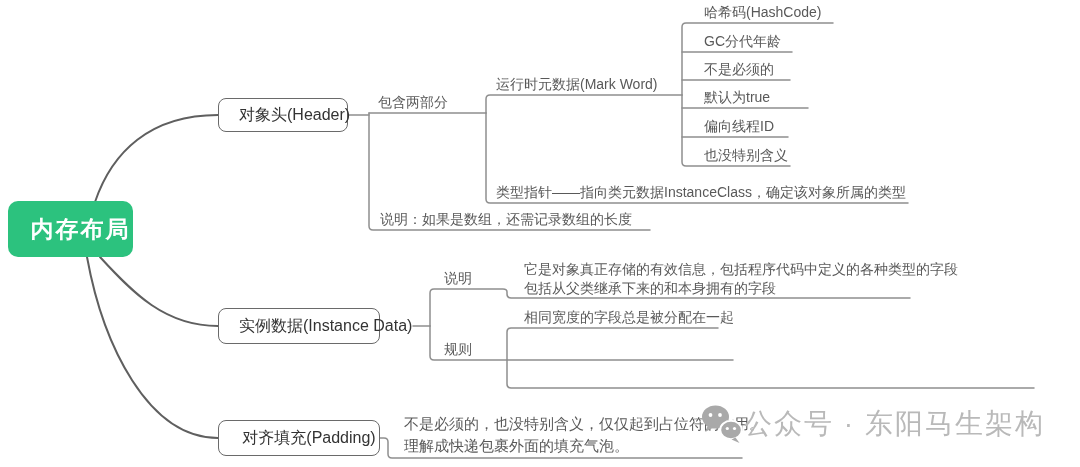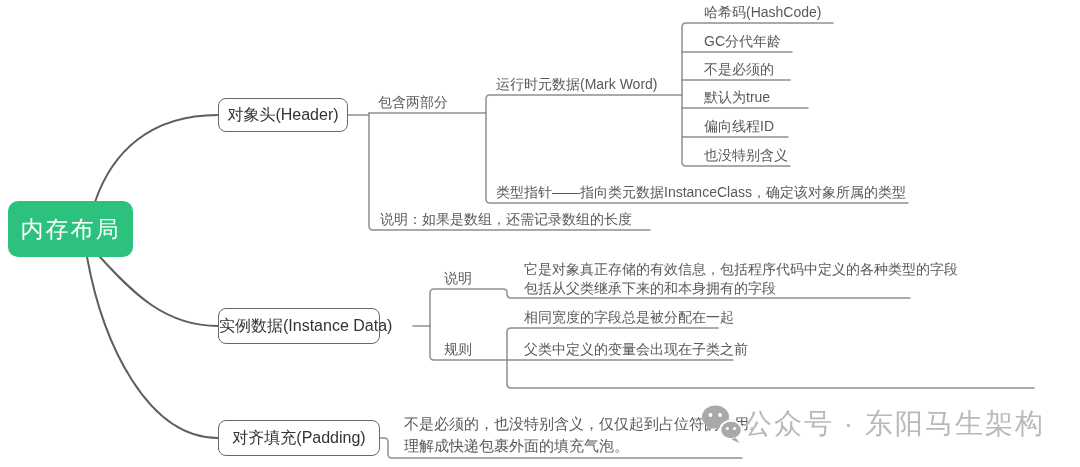--- a/index.html
+++ b/index.html
@@ -10,26 +10,26 @@
   }
   svg.wires { position:absolute; left:0; top:0; z-index:1; }
   svg.wires path { fill:none; stroke-linecap:round; }
   svg.wires .bracket { stroke:var(--line,#8f8f8f); stroke-width:1.5; }
   svg.wires .curve   { stroke:var(--curve,#5f5f5f); stroke-width:2; }
 
   .box {
     position:absolute; z-index:2; box-sizing:border-box;
     background:#ffffff; border:1.5px solid var(--box_border,#6a6a6a);
     border-radius:8px; color:var(--box_text,#333333);
-    font-size:16px; text-align:center; white-space:nowrap;
+    font-size:16px; text-align:center; white-space:nowrap;padding-left:20px;
   }
   .root {
     left:8px; top:201px; width:125px; height:56px; line-height:56px;
     background:var(--root_bg,#2CC27E); border:none; border-radius:10px;
-    color:#ffffff; font-size:23px; letter-spacing:2px; font-weight:400;
+    color:#ffffff; font-size:23px; letter-spacing:2px; font-weight:700;
   }
   .b-header   { left:218px; top:98px;  width:130px; height:34px; line-height:31px; }
   .b-instance { left:218px; top:308px; width:162px; height:36px; line-height:33px; }
   .b-padding  { left:218px; top:420px; width:162px; height:36px; line-height:33px; }
 
   .lbl {
     position:absolute; z-index:2; white-space:nowrap;
     font-size:14px; color:var(--label_text,#595959); line-height:16px;
   }
   .multi { line-height:18.5px; }
@@ -91,21 +91,20 @@
   <div class="lbl" style="left:496px; top:184px">类型指针——指向类元数据InstanceClass，确定该对象所属的类型</div>
   <div class="lbl" style="left:380px; top:211px">说明：如果是数组，还需记录数组的长度</div>
 
   <div class="lbl" style="left:444px; top:270px">说明</div>
   <div class="lbl multi" style="left:524px; top:260px">
     <div>它是对象真正存储的有效信息，包括程序代码中定义的各种类型的字段</div>
     <div>包括从父类继承下来的和本身拥有的字段</div>
   </div>
   <div class="lbl" style="left:444px; top:341px">规则</div>
   <div class="lbl" style="left:524px; top:309px">相同宽度的字段总是被分配在一起</div>
-  <div class="lbl" style="left:524px; top:341px">父类中定义的变量会出现在子类之前</div>
 
   <div class="lbl multi pad-desc" style="left:404px; top:413px">
     <div>不是必须的，也没特别含义，仅仅起到占位符的作用。</div>
     <div>理解成快递包裹外面的填充气泡。</div>
   </div>
 
   <div class="watermark">
     <svg width="44" height="40" viewBox="0 0 44 40">
       <g fill="#a9a9a9">
         <ellipse cx="15.5" cy="13" rx="13.5" ry="11.5"></ellipse>

